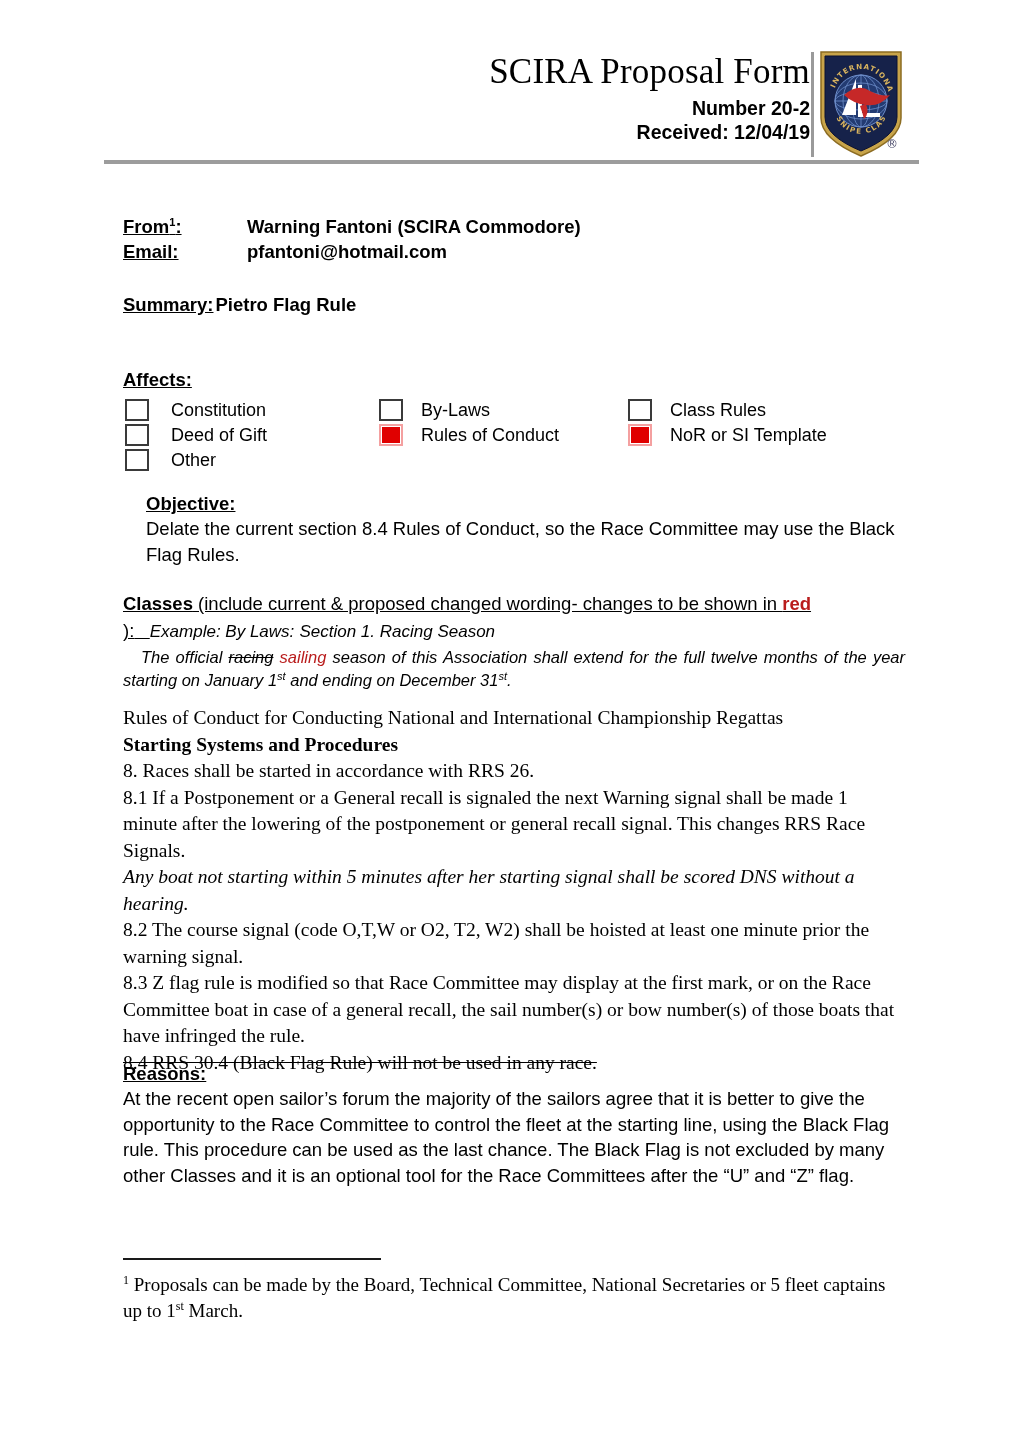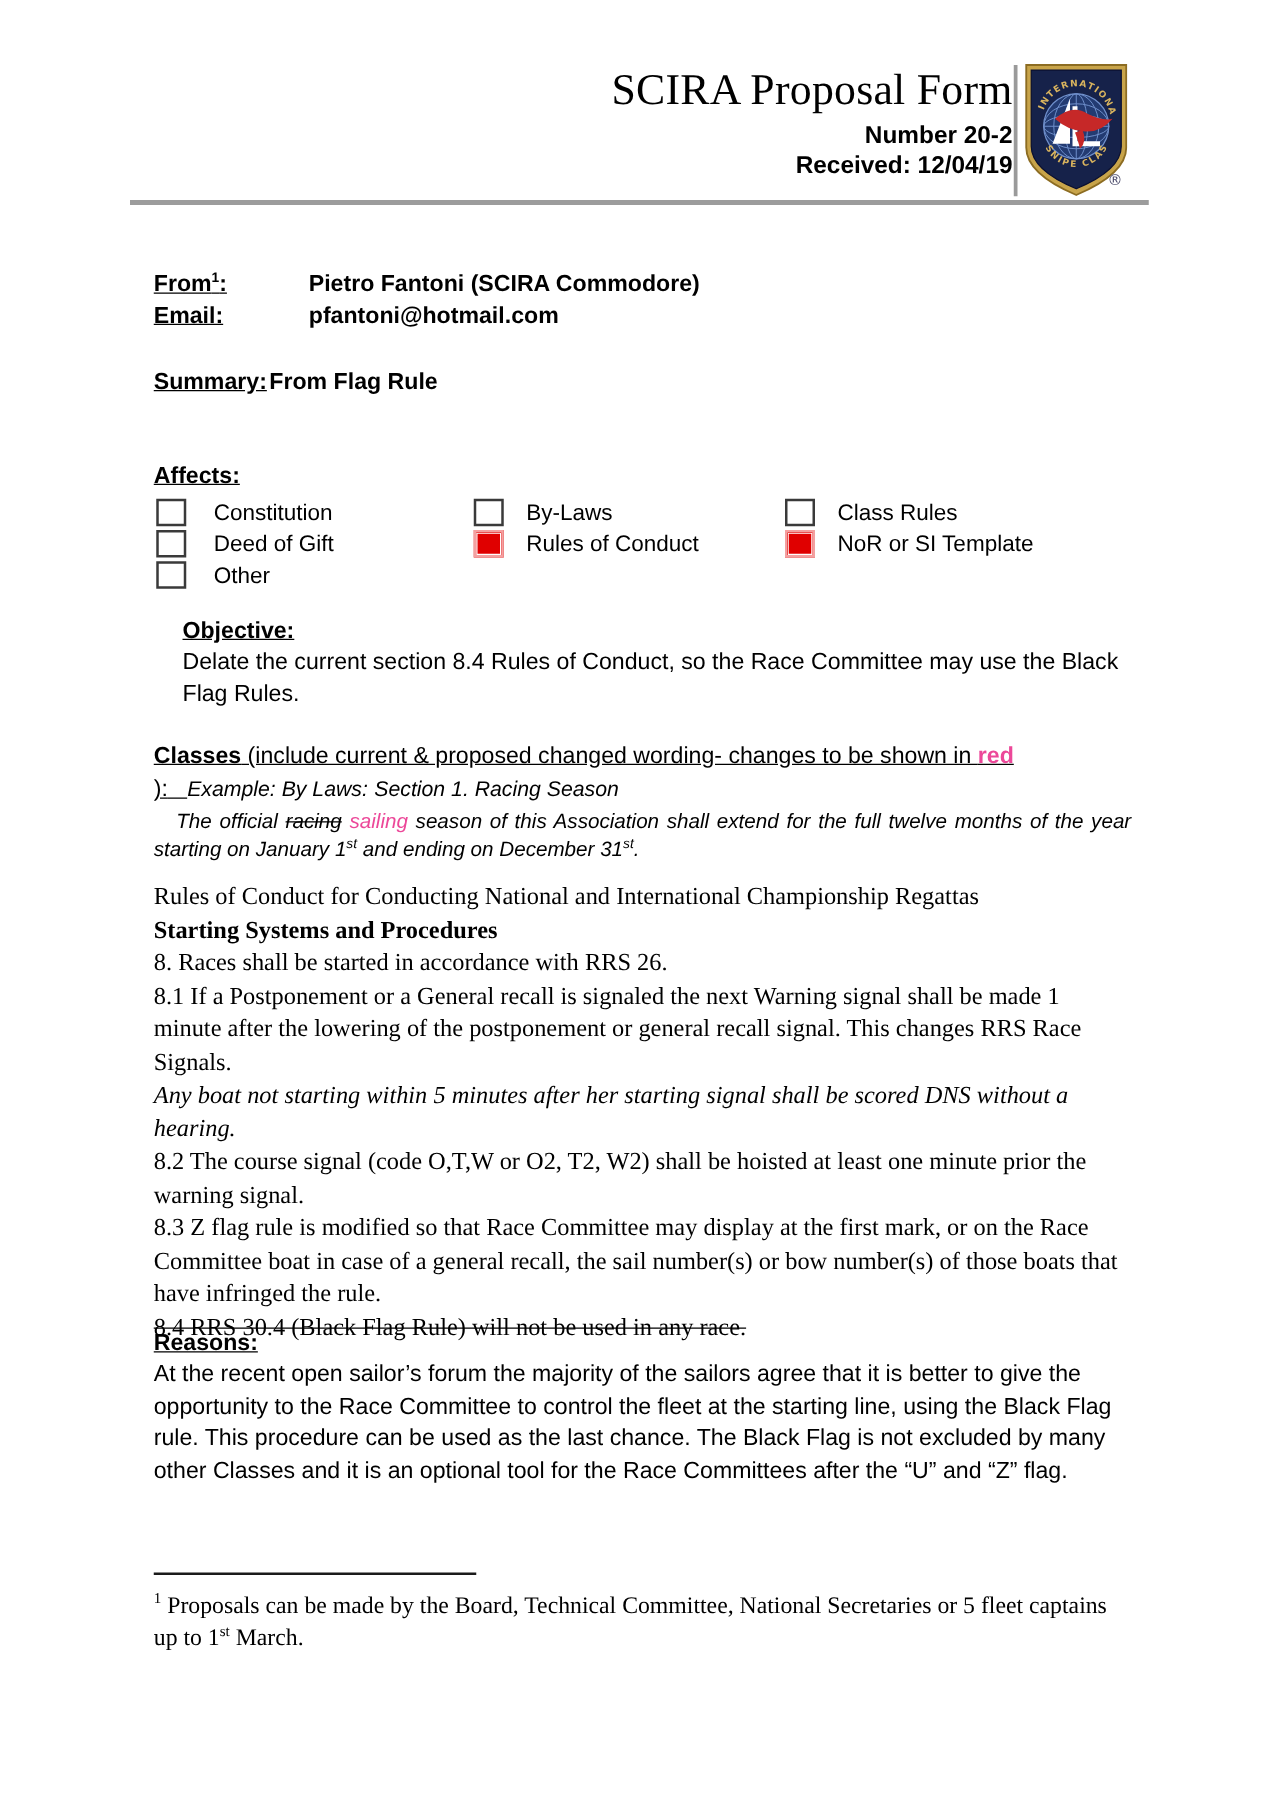--- a/index.html
+++ b/index.html
@@ -216,21 +216,21 @@
     font-size: 18.5px;
     line-height: 27px;
     text-decoration: underline;
     text-align: justify;
   }
   .proposal-line1 .bold { font-weight: bold; }
   .proposal-line2 {
     font-size: 18.5px;
     line-height: 27px;
   }
-  .red { color: #ec4899; }
+  .red { color: #b91c1c; }
   .u { text-decoration: underline; }
   .b { font-weight: bold; }
   .strike { text-decoration: line-through; }
   .example-line {
     font-size: 17px;
     font-style: italic;
     line-height: 26px;
   }
   .proposal-body {
     margin-top: 1px;
@@ -344,31 +344,31 @@
       </svg>
       <span class="logo-reg">®</span>
     </div>
   </div>
 
   <div class="content">
 
     <div class="from-block">
       <div class="kv-row">
         <div class="kv-label"><span>From</span><span class="sup">1</span><span>:</span></div>
-        <div class="kv-value">Pietro Fantoni (SCIRA Commodore)</div>
+        <div class="kv-value">Warning Fantoni (SCIRA Commodore)</div>
       </div>
       <div class="kv-row">
         <div class="kv-label">Email:</div>
         <div class="kv-value">pfantoni@hotmail.com</div>
       </div>
     </div>
 
     <div class="summary-block">
       <span class="summary-label">Summary:</span>
-      <span>From Flag Rule</span>
+      <span>Pietro Flag Rule</span>
     </div>
 
     <div class="affects-block">
       <div class="section-heading">Affects:</div>
       <div class="affects-grid">
 
         <div class="affects-col c1">
           <div class="affects-item">
             <span class="cb"></span>
             <span class="affects-label">Constitution</span>

